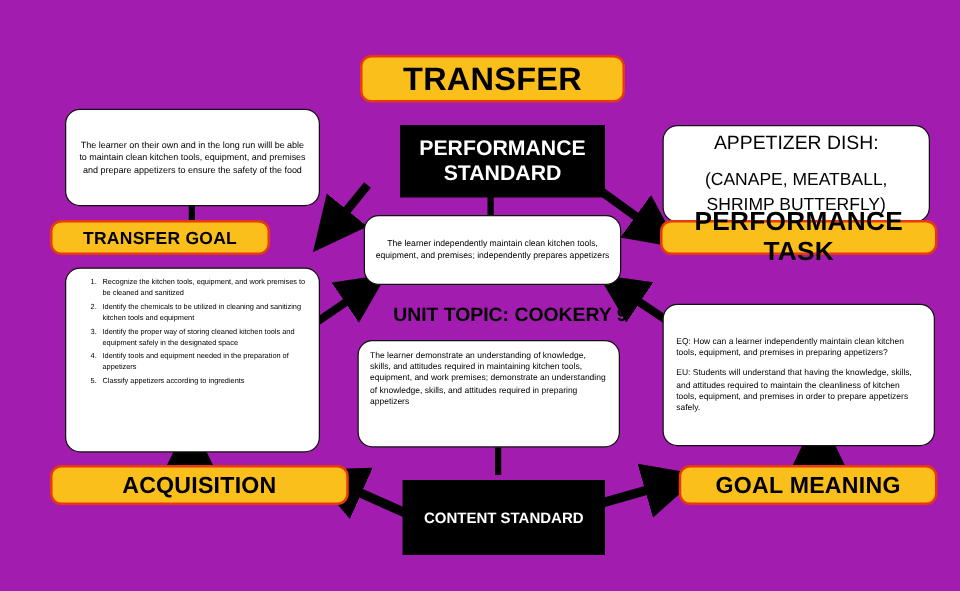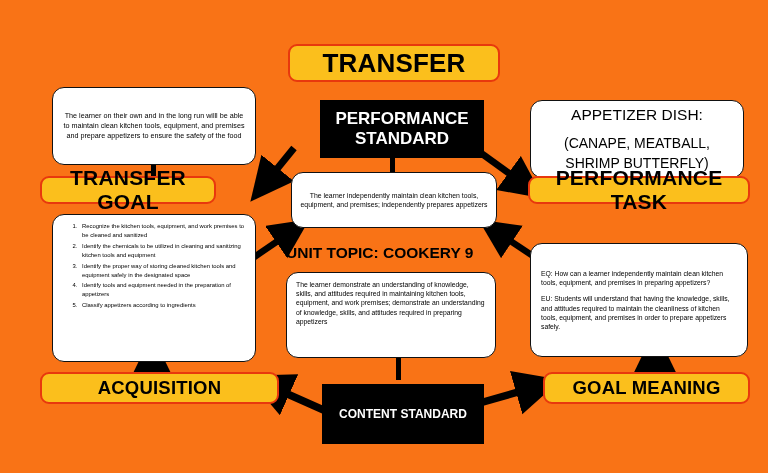--- a/index.html
+++ b/index.html
@@ -1,18 +1,18 @@
 <!DOCTYPE html>
 <html><head>
 <meta charset="utf-8">
 <style>
   html,body{margin:0;padding:0;background:#ffffff;}
   body{width:768px;height:473px;overflow:hidden;
        font-family:"Liberation Sans",sans-serif;color:#000;}
-  #stage{position:relative;width:768px;height:473px;background:#f97316;}
+  #stage{position:relative;width:768px;height:473px;background:#a21caf;}
 
   .node{position:absolute;box-sizing:border-box;}
 
   
   .pill{
     background:#FBBF1C;
     border:2.5px solid #E8380D;
     border-radius:9px;
     display:flex;align-items:center;justify-content:center;
     text-align:center;
@@ -27,21 +27,21 @@
     text-align:center;font-weight:bold;line-height:1.18;
   }
   
   .callout{
     background:#fff;border:1.6px solid #111;border-radius:12px;
     display:flex;align-items:center;justify-content:center;
     text-align:center;line-height:1.35;
     padding:6px 8px;
   }
   .callout.left-align{text-align:left;align-items:flex-start;}
-  .plain{position:absolute;text-align:left;font-weight:bold;}
+  .plain{position:absolute;text-align:right;font-weight:bold;}
 
   
   .listbox{
     background:#fff;border:1.6px solid #111;border-radius:12px;
     padding:7px 8px 7px 4px;box-sizing:border-box;
   }
   .listbox ol{
     margin:0;padding-left:22px;
     font-size:5.9px;line-height:1.55;
   }
@@ -94,21 +94,21 @@
   </div>
 
   <div class="node blackbox" style="left:320px;top:100px;width:164px;height:58px;font-size:17px;justify-content:center;">
     <span>PERFORMANCE STANDARD</span>
   </div>
 
   <div class="node callout" style="left:52px;top:87px;width:204px;height:78px;font-size:7.2px;">
     <span>The learner on their own and in the long run willl be able to maintain clean kitchen tools, equipment, and premises and prepare appetizers to ensure the safety of the food</span>
   </div>
 
-  <div class="node pill" style="left:40px;top:176px;width:176px;height:28px;font-size:21px;justify-content:flex-end;">
+  <div class="node pill" style="left:40px;top:176px;width:176px;height:28px;font-size:14px;">
     <span>TRANSFER GOAL</span>
   </div>
 
   <div class="node callout" style="left:530px;top:87px;width:214px;height:78px;flex-direction:column;margin-top:13px;">
     <span style="font-size:15.5px;margin-bottom:7px;">APPETIZER DISH:</span>
     <span style="font-size:14px;line-height:1.45;">(CANAPE, MEATBALL, SHRIMP BUTTERFLY)</span>
   </div>
 
   <div class="node pill" style="left:528px;top:176px;width:222px;height:28px;font-size:21px;">
     <span>PERFORMANCE TASK</span>

